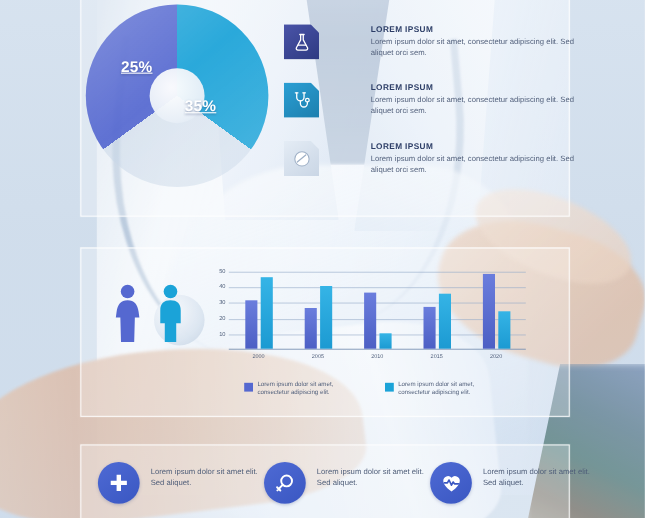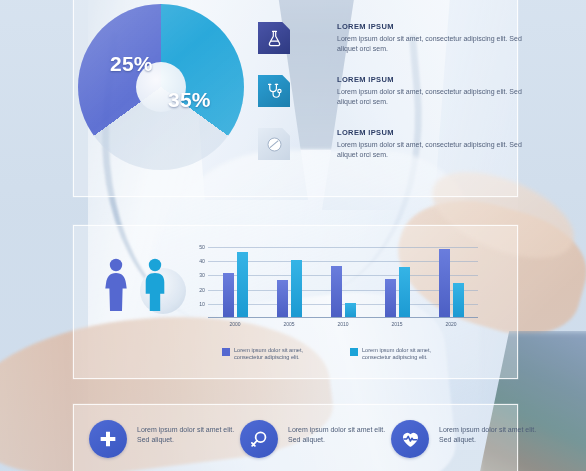--- a/index.html
+++ b/index.html
@@ -128,22 +128,22 @@
     position:absolute;inset:0;border-radius:50%;
     background:linear-gradient(140deg,rgba(255,255,255,.22),rgba(255,255,255,0) 45%,rgba(255,255,255,.16));
     mix-blend-mode:screen;
   }
   #donut-hole{
     position:absolute;left:58px;top:58px;width:50px;height:50px;border-radius:50%;
     background:radial-gradient(circle at 40% 35%, #ffffff, #e8eff7 70%, #d6e2ee);
     opacity:.96;
   }
   .slice-label{
-    position:absolute;color:#ffffff;font-weight:bold;font-size:21px;
-    text-shadow:0 1px 2px rgba(40,60,110,.45);letter-spacing:.2px;
+    position:absolute;color:#ffffff;font-weight:bold;font-size:14px;
+    text-shadow:0 1px 2px rgba(40,60,110,.45);letter-spacing:.2px;text-decoration:underline;
   }
   #label-a{left:32px;top:48px;}
   #label-b{left:90px;top:84px;}
 
   
   .feature{position:absolute;left:258px;width:250px;height:46px;}
   #feat-0{top:22px;}
   #feat-1{top:75px;}
   #feat-2{top:128px;}
   .badge{

